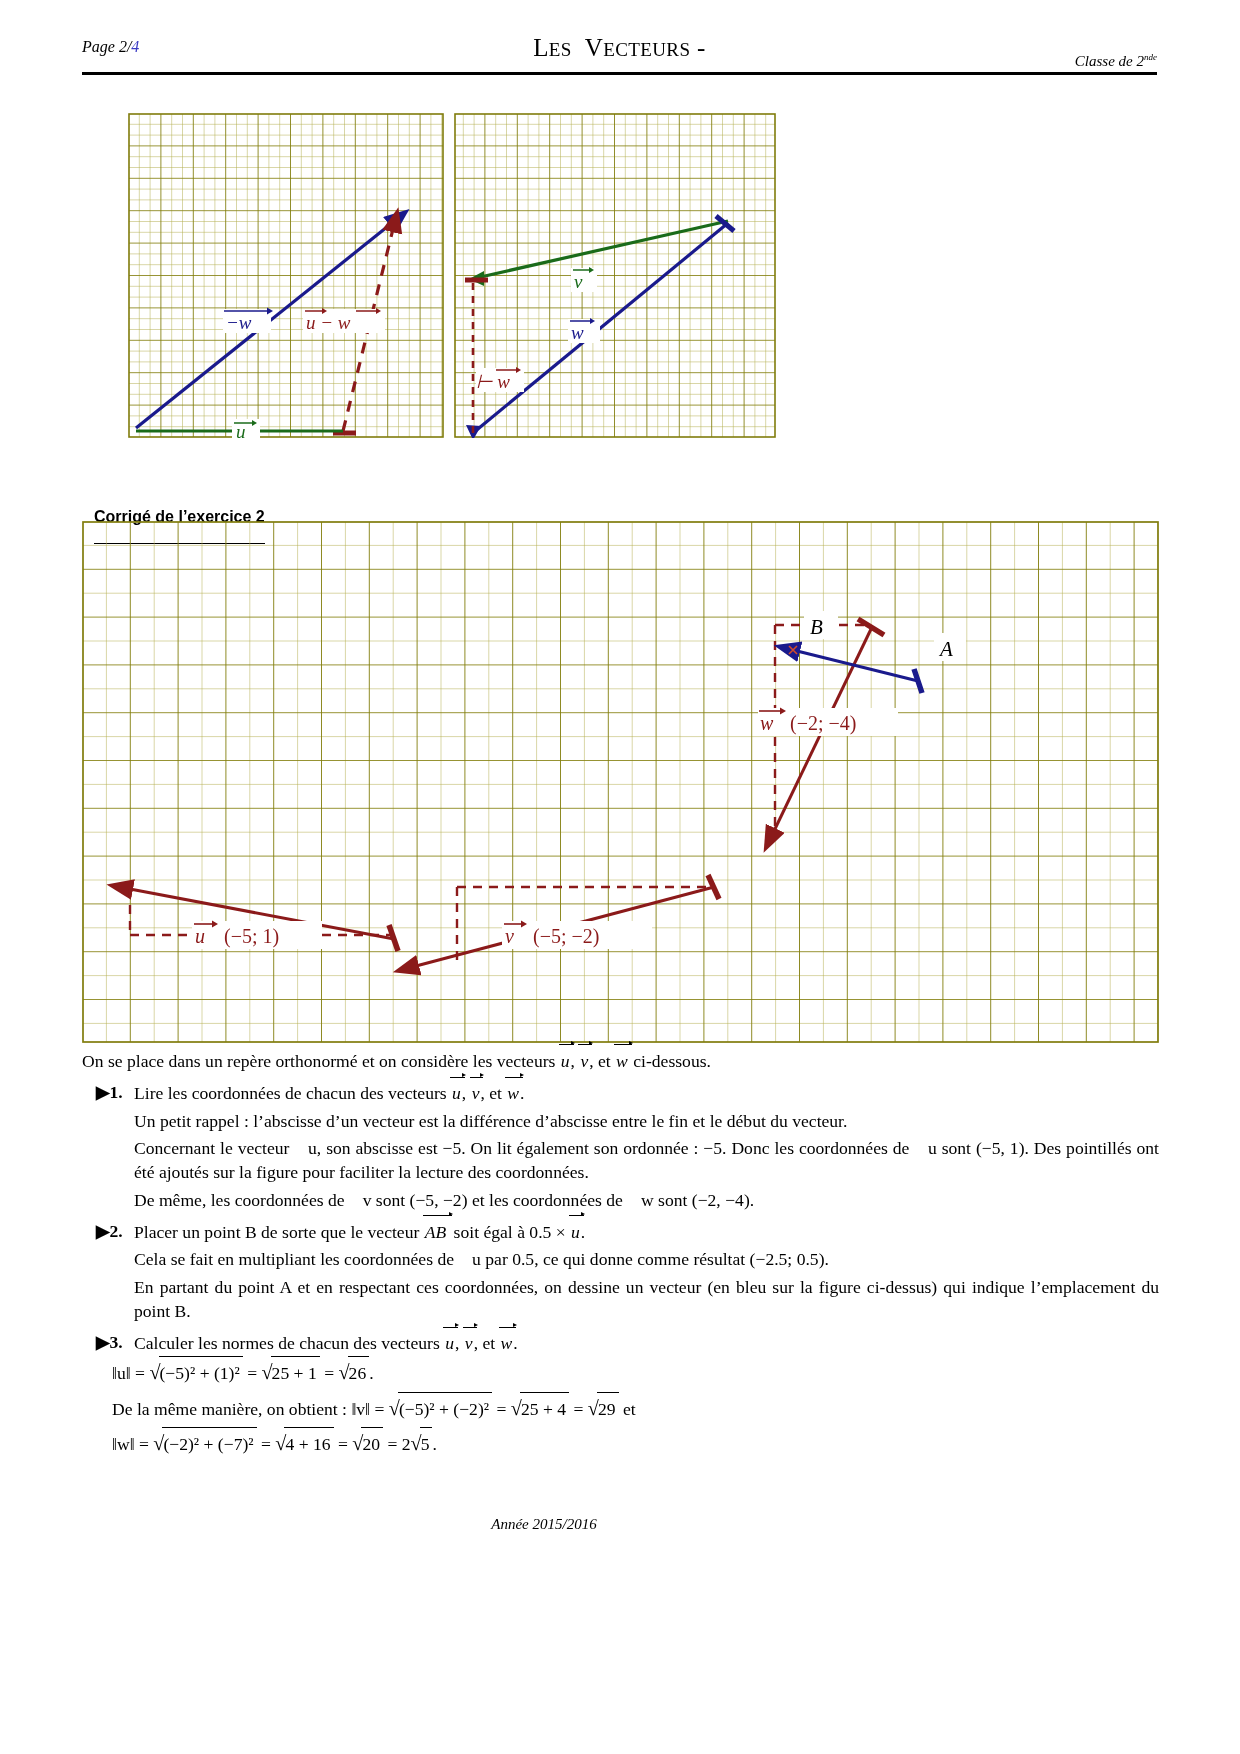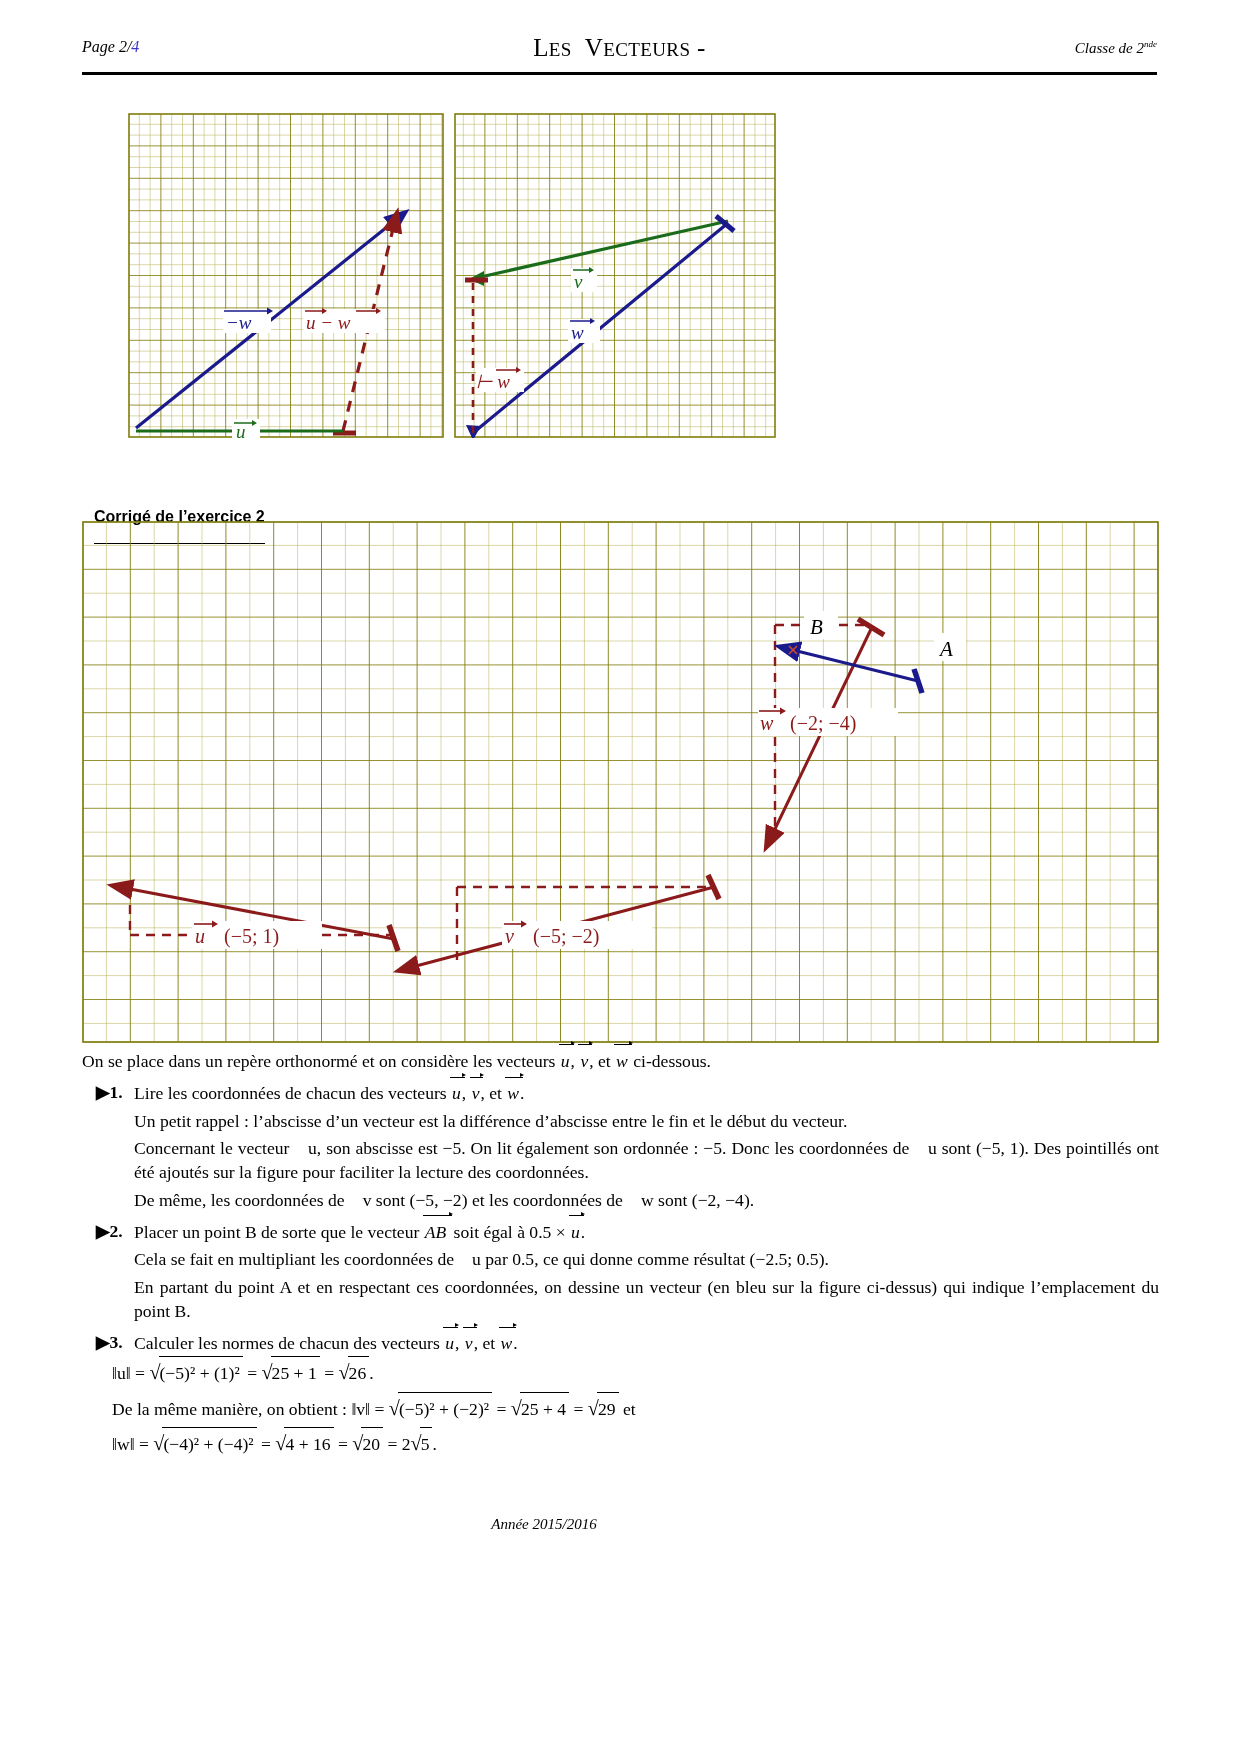--- a/index.html
+++ b/index.html
@@ -18,21 +18,21 @@
     position:absolute; left:82px; top:38px; width:1075px; height:34px;
   }
   .hdr-left { position:absolute; left:0; top:0; font-style:italic; font-size:16px; }
   .hdr-left .pgnum { color:#3b3bc4; font-style:italic; }
   .hdr-center {
     position:absolute; left:0; right:0; top:-4px; text-align:center;
     font-family:Liberation Serif, serif; font-size:25px; letter-spacing:.4px;
   }
   .smallcaps .big { font-size:25px; }
   .smallcaps .sc  { font-size:19px; }
-  .hdr-right { position:absolute; right:0; top:1px; font-style:italic; font-size:15px; white-space:nowrap; }
+  .hdr-right { position:absolute; right:0; top:14px; font-style:italic; font-size:15px; white-space:nowrap; }
   .hdr-right sup { font-size:9px; }
   .header-rule {
     position:absolute; left:82px; top:72px; width:1075px; height:2.5px; background:#000;
   }
 
   
   .fig1 { position:absolute; left:128px; top:113px; width:648px; height:325px; }
 
   
   .sec-title {
@@ -334,21 +334,21 @@
         <span class="radical"><span class="sym">√</span><span class="rad">(−5)² + (−2)²</span></span>
         <span>=</span>
         <span class="radical"><span class="sym">√</span><span class="rad">25 + 4</span></span>
         <span>=</span>
         <span class="radical"><span class="sym">√</span><span class="rad">29</span></span>
         <span>et</span>
       </div>
 
       <div class="mathline">
         <span>‖w‖ =</span>
-        <span class="radical"><span class="sym">√</span><span class="rad">(−4)² + (−4)²</span></span>
+        <span class="radical"><span class="sym">√</span><span class="rad">(−2)² + (−7)²</span></span>
         <span>=</span>
         <span class="radical"><span class="sym">√</span><span class="rad">4 + 16</span></span>
         <span>=</span>
         <span class="radical"><span class="sym">√</span><span class="rad">20</span></span>
         <span>= 2</span><span class="radical"><span class="sym">√</span><span class="rad">5</span></span><span>.</span>
       </div>
     </div>
   </div>
 
   <div class="footer">Année 2015/2016</div>

